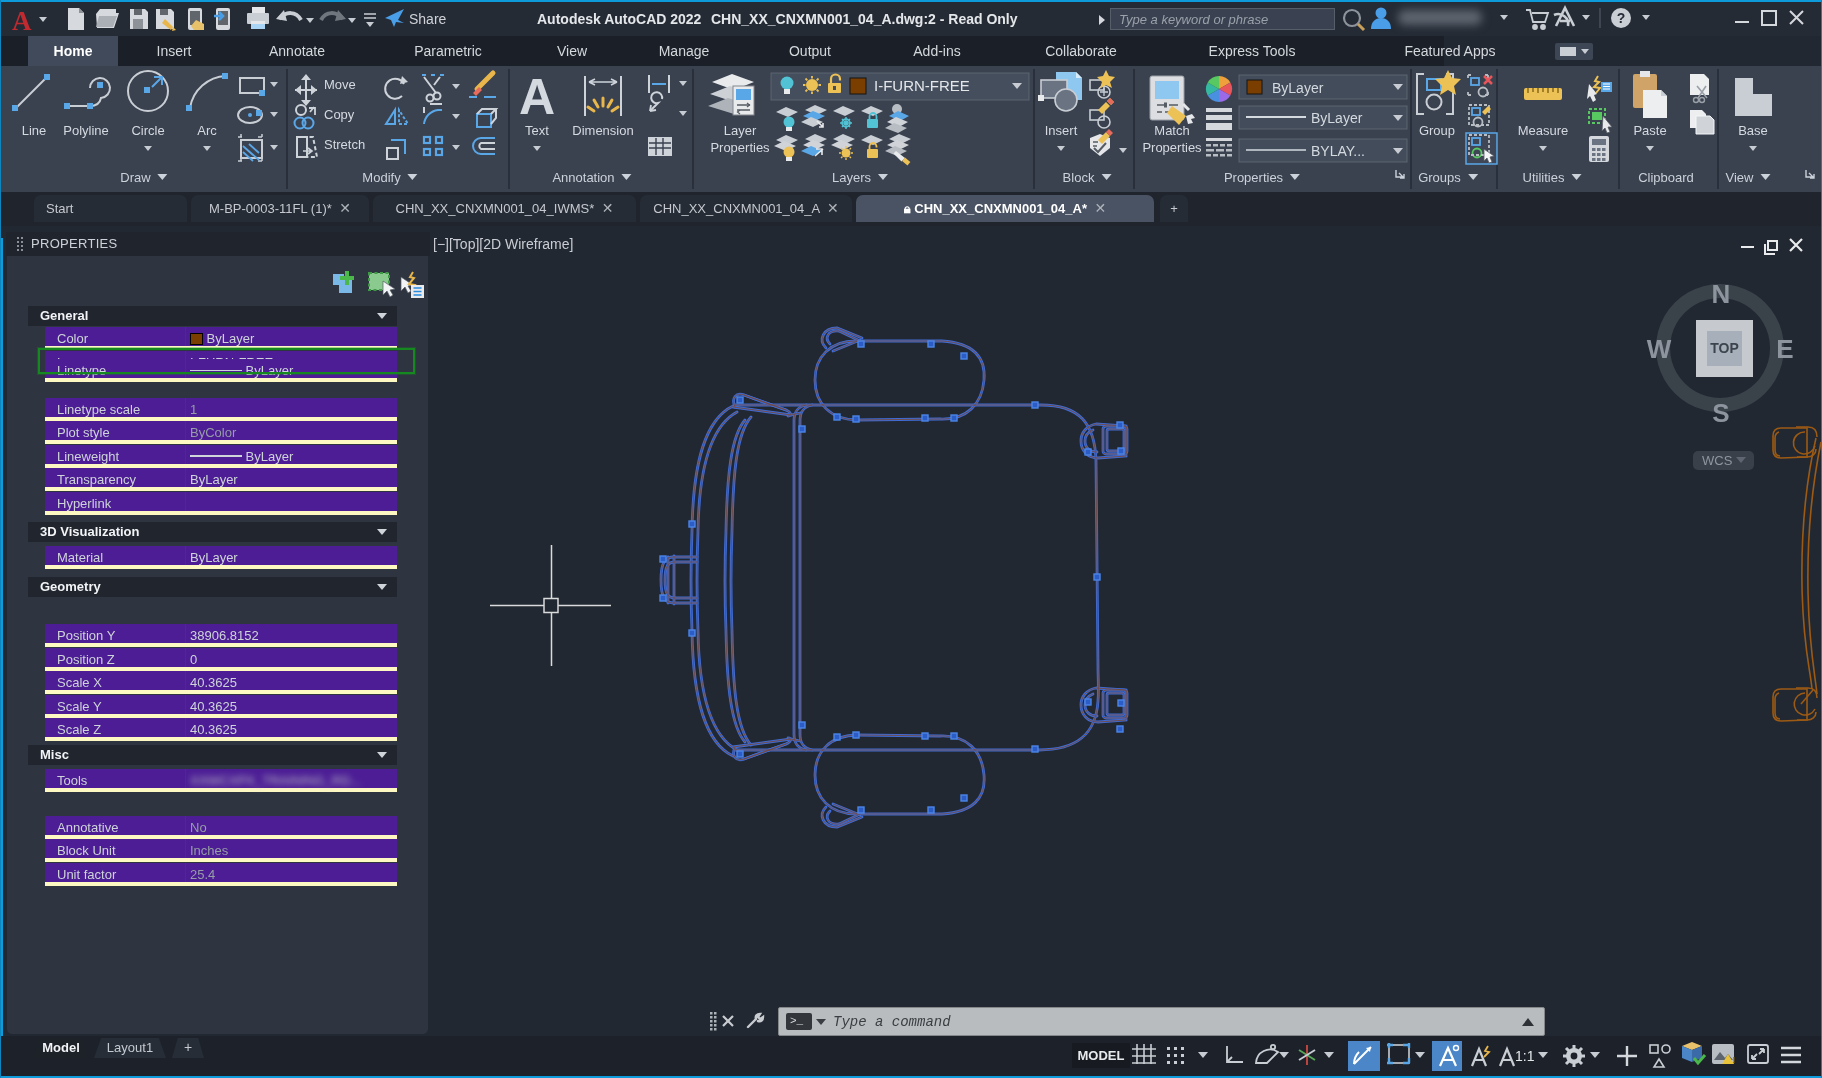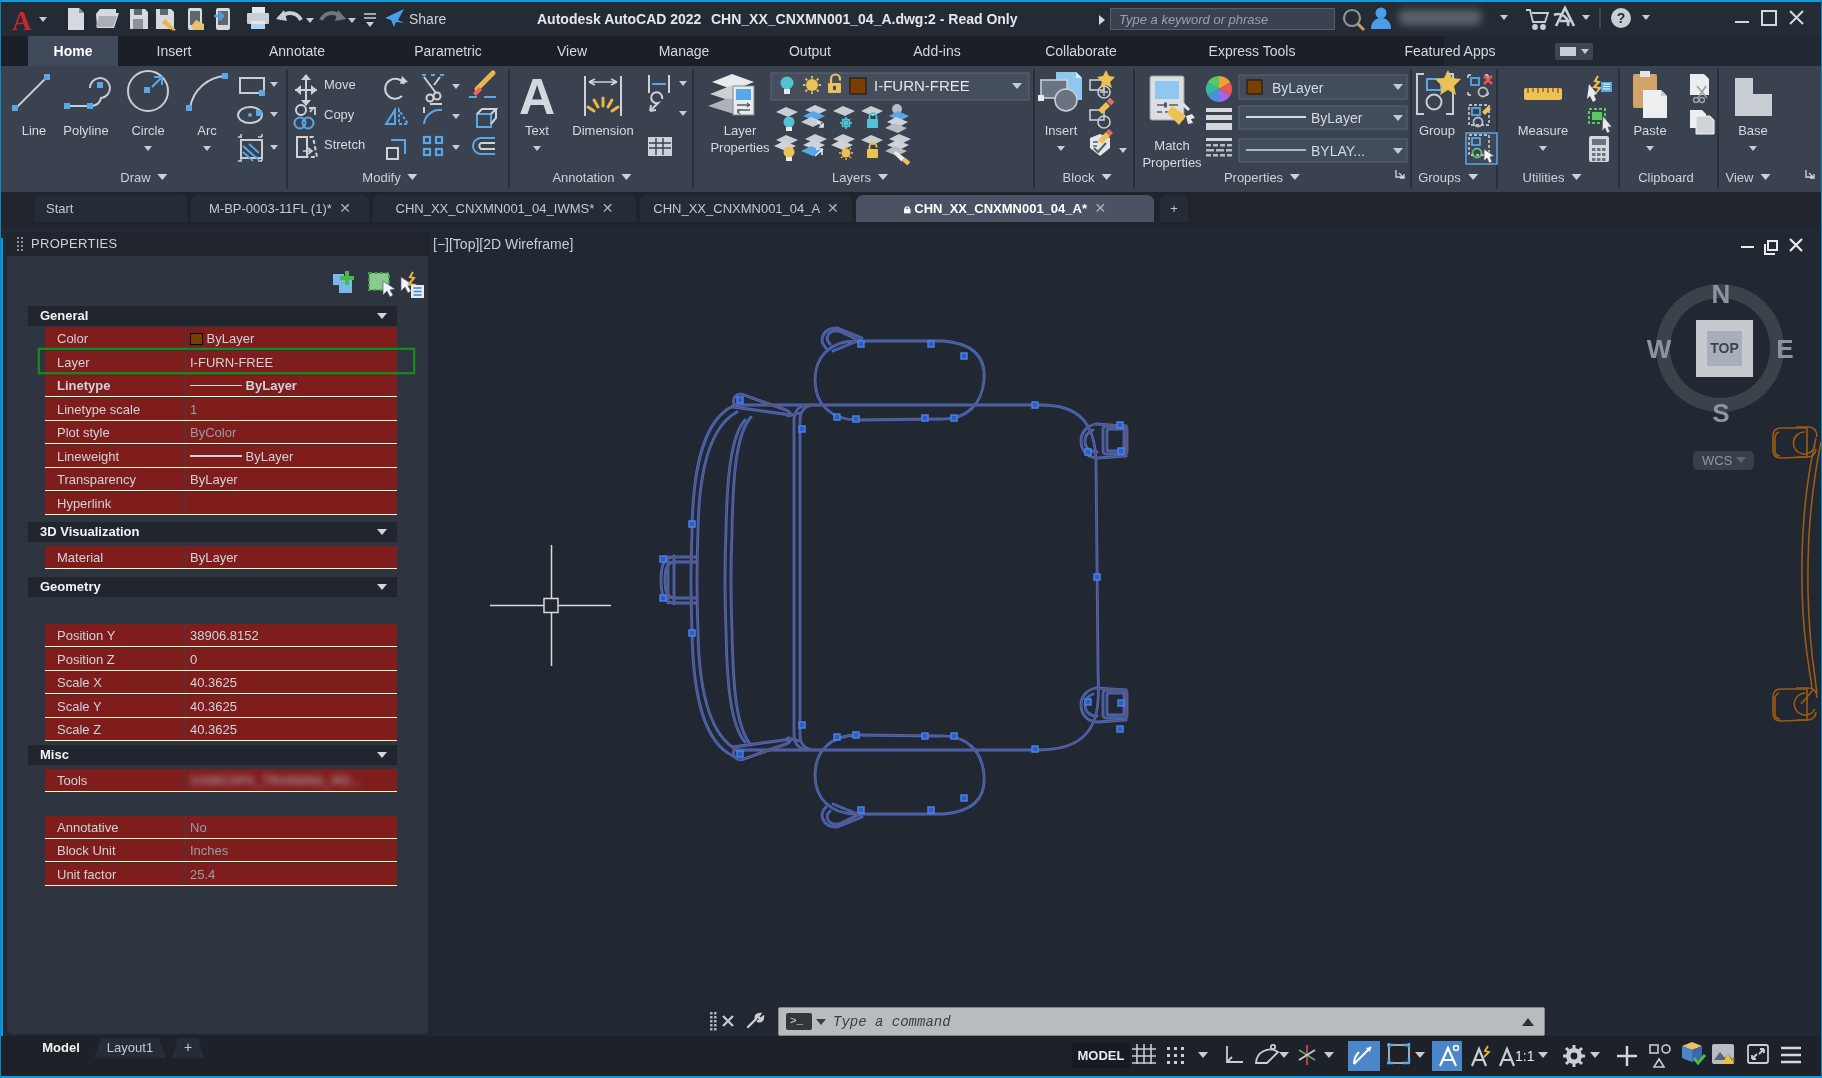--- a/index.html
+++ b/index.html
@@ -30,21 +30,21 @@
   .dtab .x { color:#aeb3ba; font-weight:400; font-size:14px; }
   .dtab.active { background:#4a5363; color:#ffffff; font-weight:700; }
   
   #canvas { position:absolute; top:226px; left:0; width:1822px; height:810px; background:#222831; overflow:hidden;padding-left:44px; }
   
   #palette { position:absolute; top:230px; left:0; width:430px; height:806px; }
   #paltitle { position:absolute; top:2px; left:6px; width:424px; height:24px; background:#20252d; color:#ced2d8; font-size:13px; line-height:24px; }
   #palbody { position:absolute; top:26px; left:7px; width:421px; height:778px; background:#2e3440; border-radius:0 0 5px 5px; }
   #palblue { position:absolute; top:8px; left:0px; width:3px; height:798px; background:#0e9bdb; }
   .sechead { position:absolute; left:21px; width:369px; height:20px; background:#20252e; color:#f2f4f6; font-weight:700; font-size:13px; line-height:20px; padding-left:12px; }
-  .prow { position:absolute; left:38px; width:352px; height:23px; font-size:13px; color:#ced3d9; line-height:23px; background:#7f1d1d; border-bottom:1px solid #fef9c3; }
+  .prow { position:absolute; left:38px; width:352px; height:23px; font-size:13px; color:#ced3d9; line-height:23px; background:#4c1d95; border-bottom:4px solid #fef9c3; }
   .prow .lbl { position:absolute; left:12px; }
   .prow::before { content:""; position:absolute; left:140px; top:0; bottom:0; width:1px; background:#39404b; }
   .prow .val { position:absolute; left:145px; }
   .dim { color:#969da6; }
   .sarrow { position:absolute; right:10px; top:7px; width:0; height:0; border-left:5px solid transparent; border-right:5px solid transparent; border-top:6px solid #cfd4da; }
   
   #statusbar { position:absolute; top:1036px; left:0; width:1822px; height:40px; background:#1d222a; }
   #bluebottom { position:absolute; top:1076px; left:0; width:1822px; height:2px; background:#0e9bdb; }
   
   #cmdbar { position:absolute; top:1007px; left:778px; width:767px; height:29px; background:#b9bcbf; border:1px solid #85888b; border-radius:2px; }
@@ -545,21 +545,21 @@
     <div class="ddtri" style="left:203px; top:80px;"></div>
     <div class="rtext" style="left:324px; top:11px;">Move</div>
     <div class="rtext" style="left:324px; top:41px;">Copy</div>
     <div class="rtext" style="left:324px; top:71px;">Stretch</div>
     <div class="ilabel" style="left:537px; top:56px;">Text</div>
     <div class="ddtri" style="left:533px; top:80px;"></div>
     <div class="ilabel" style="left:603px; top:56px;">Dimension</div>
     <div class="ilabel" style="left:740px; top:56px;">Layer<br>Properties</div>
     <div class="ilabel" style="left:1061px; top:56px;">Insert</div>
     <div class="ddtri" style="left:1057px; top:80px;"></div>
-    <div class="ilabel" style="left:1172px; top:56px;margin-top:15px;">Match<br>Properties</div>
+    <div class="ilabel" style="left:1172px; top:56px;">Match<br>Properties</div>
     <div class="ilabel" style="left:1437px; top:56px;">Group</div>
     <div class="ilabel" style="left:1543px; top:56px;">Measure</div>
     <div class="ddtri" style="left:1539px; top:80px;"></div>
     <div class="ilabel" style="left:1650px; top:56px;">Paste</div>
     <div class="ddtri" style="left:1646px; top:80px;"></div>
     <div class="ilabel" style="left:1753px; top:56px;">Base</div>
     <div class="ddtri" style="left:1749px; top:80px;"></div>
     <svg width="14" height="12" style="position:absolute; left:1394px; top:102px;">
           <path d="M2 2 v7 h7 M5 5 l5 5 m0 -4 v4 h-4" stroke="#ccd2da" stroke-width="1.4" fill="none"></path>
         </svg>
@@ -738,21 +738,21 @@
       </div>
       <div class="sechead" style="top:50px;">General<div class="sarrow"></div></div>
       <div class="prow" style="top:71px;">
           <span class="lbl">Color</span>
           <span class="val"><span style="display:inline-block;width:13px;height:12px;background:#7a3f00;border:1px solid #000;vertical-align:-2px;"></span> ByLayer</span>
         </div>
       <div class="prow" style="top:95px;">
           <span class="lbl">Layer</span>
           <span class="val">I-FURN-FREE</span>
         </div>
-      <div class="prow" style="top:118px;font-weight:bold;">
+      <div class="prow" style="top:103px;">
           <span class="lbl">Linetype</span>
           <span class="val"><span style="display:inline-block;width:52px;height:1px;background:#cfd4da;vertical-align:4px;"></span> ByLayer</span>
         </div>
       <div class="prow" style="top:142px;">
           <span class="lbl">Linetype scale</span>
           <span class="val dim">1</span>
         </div>
       <div class="prow" style="top:165px;">
           <span class="lbl">Plot style</span>
           <span class="val dim">ByColor</span>

